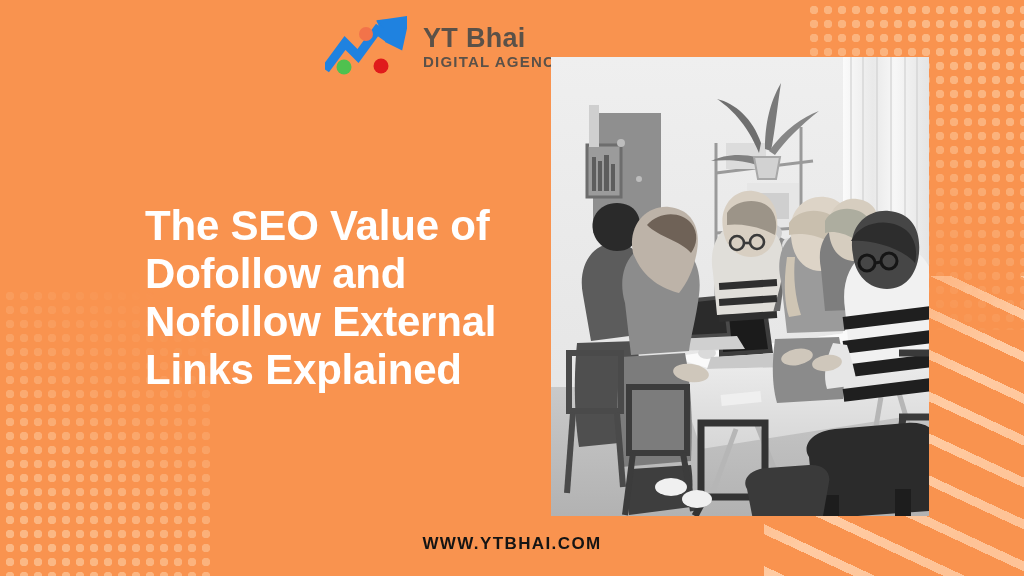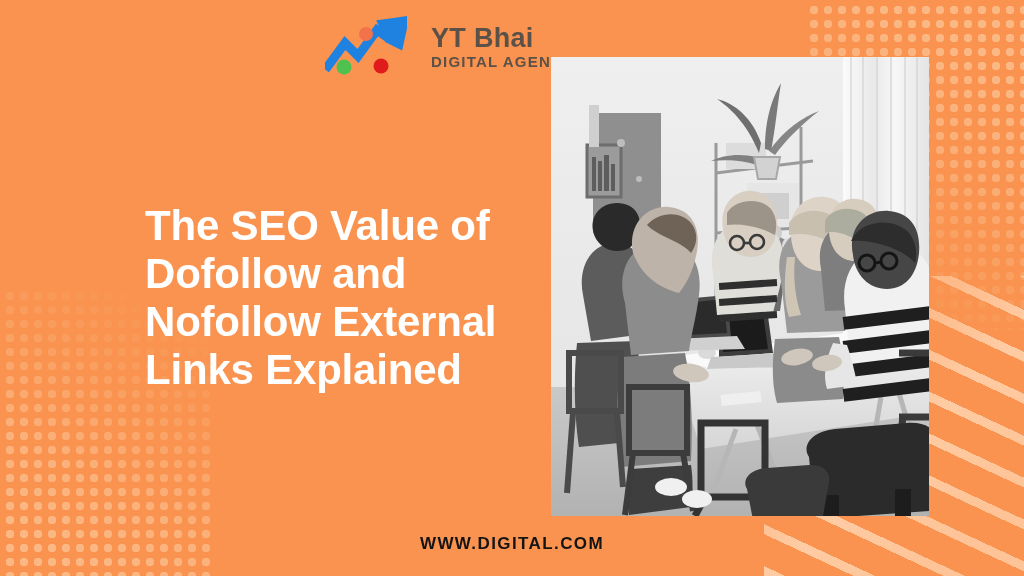--- a/index.html
+++ b/index.html
@@ -61,21 +61,21 @@
     mask-image: linear-gradient(135deg, rgba(0,0,0,0) 4%, rgba(0,0,0,0.5) 22%, rgba(0,0,0,1) 55%, rgba(0,0,0,0.85) 85%);
   }
 
   
   .logo {
     position: absolute;
     left: 325px;
     top: 16px;
     display: flex;
     align-items: center;
-    gap: 24px;
+    gap: 16px;
   }
   .logo-mark {
     width: 82px;
     height: 62px;
     flex: 0 0 auto;
   }
   .logo-text {
     display: flex;
     flex-direction: column;
     justify-content: center;
@@ -357,15 +357,15 @@
       <rect x="344" y="432" width="16" height="27" fill="#1d1d1d"></rect>
       <path d="M196 432 c-6 -10 4 -20 20 -21 l42 -3 c14 -1 22 7 20 17 l-6 34 -70 4 Z" fill="#3a3a3a"></path>
 
       <g fill="#f0f0f0">
         <ellipse cx="120" cy="430" rx="16" ry="9"></ellipse>
         <ellipse cx="146" cy="442" rx="15" ry="9"></ellipse>
       </g>
     </svg>
   </div>
 
-  <div class="footer-url">WWW.DIGITAL.COM</div>
+  <div class="footer-url">WWW.YTBHAI.COM</div>
 
 </div>
 
 </body></html>

